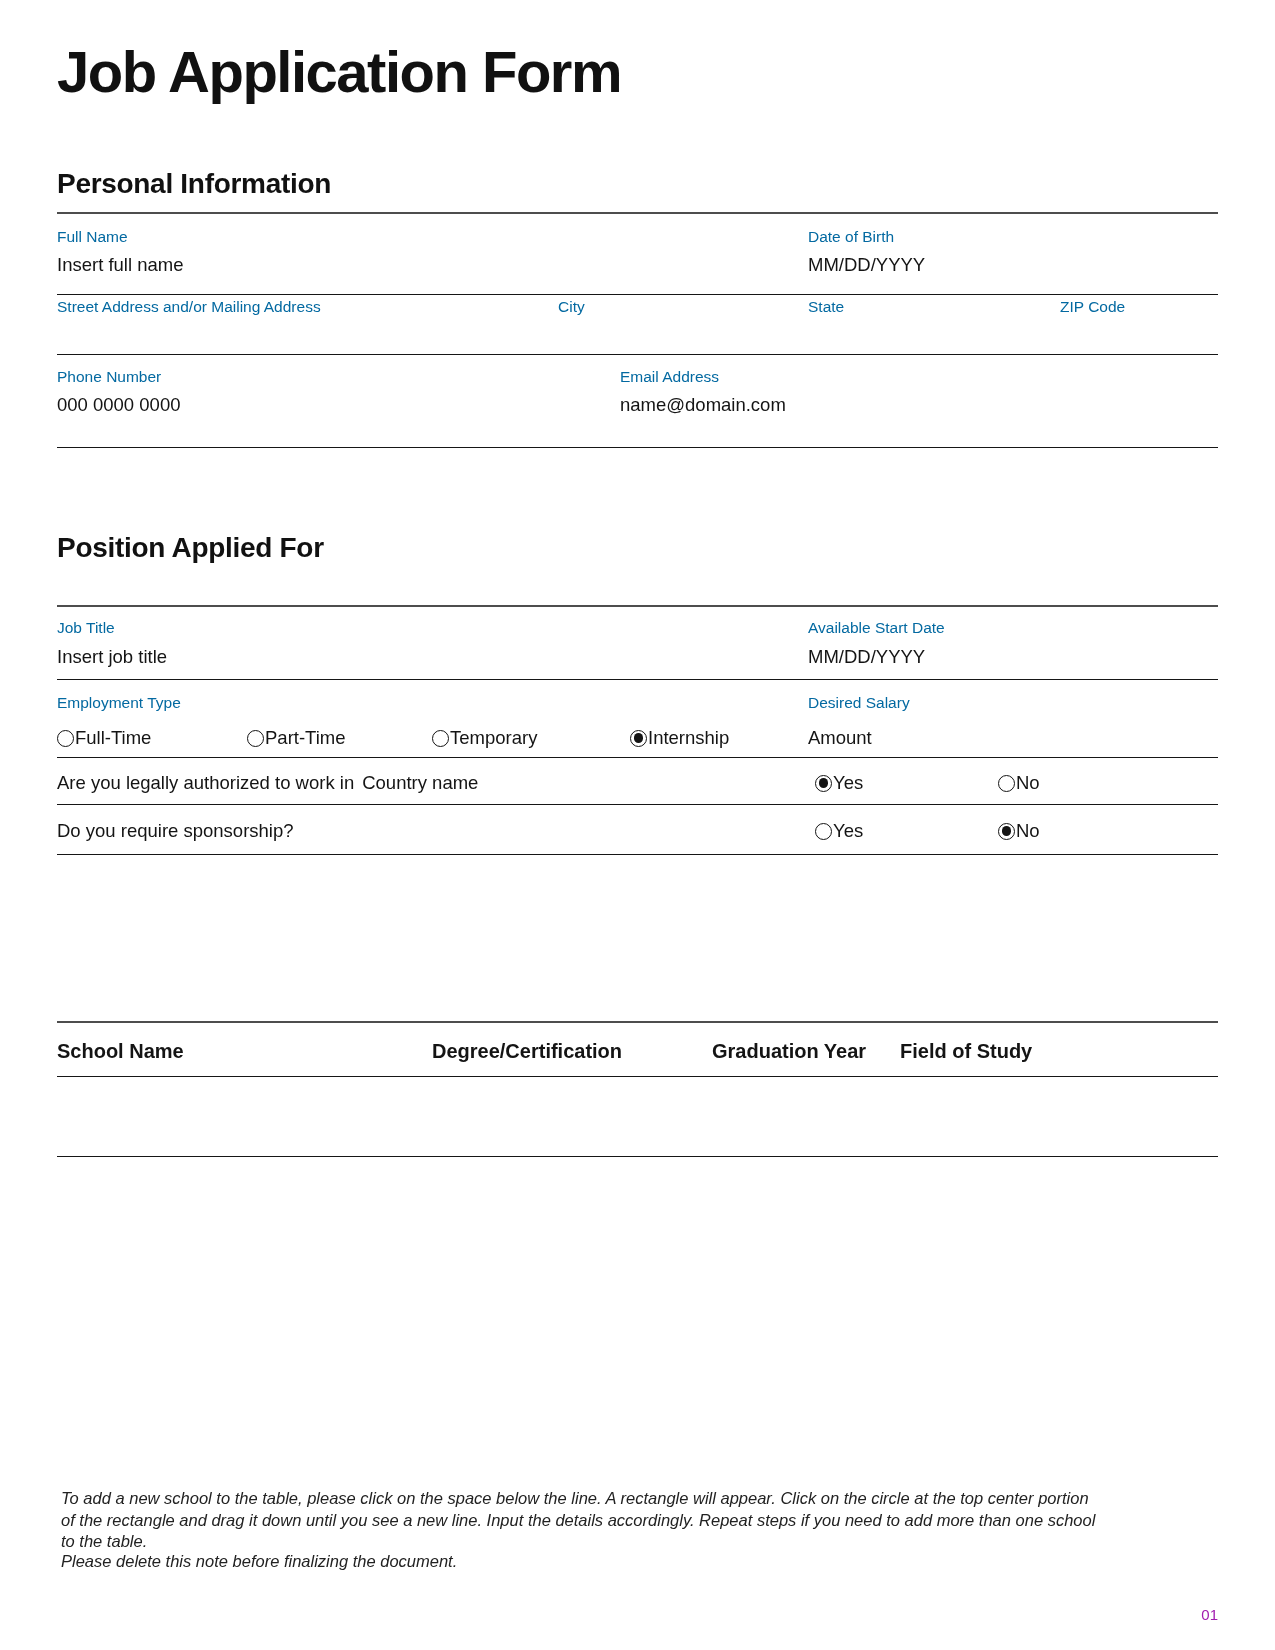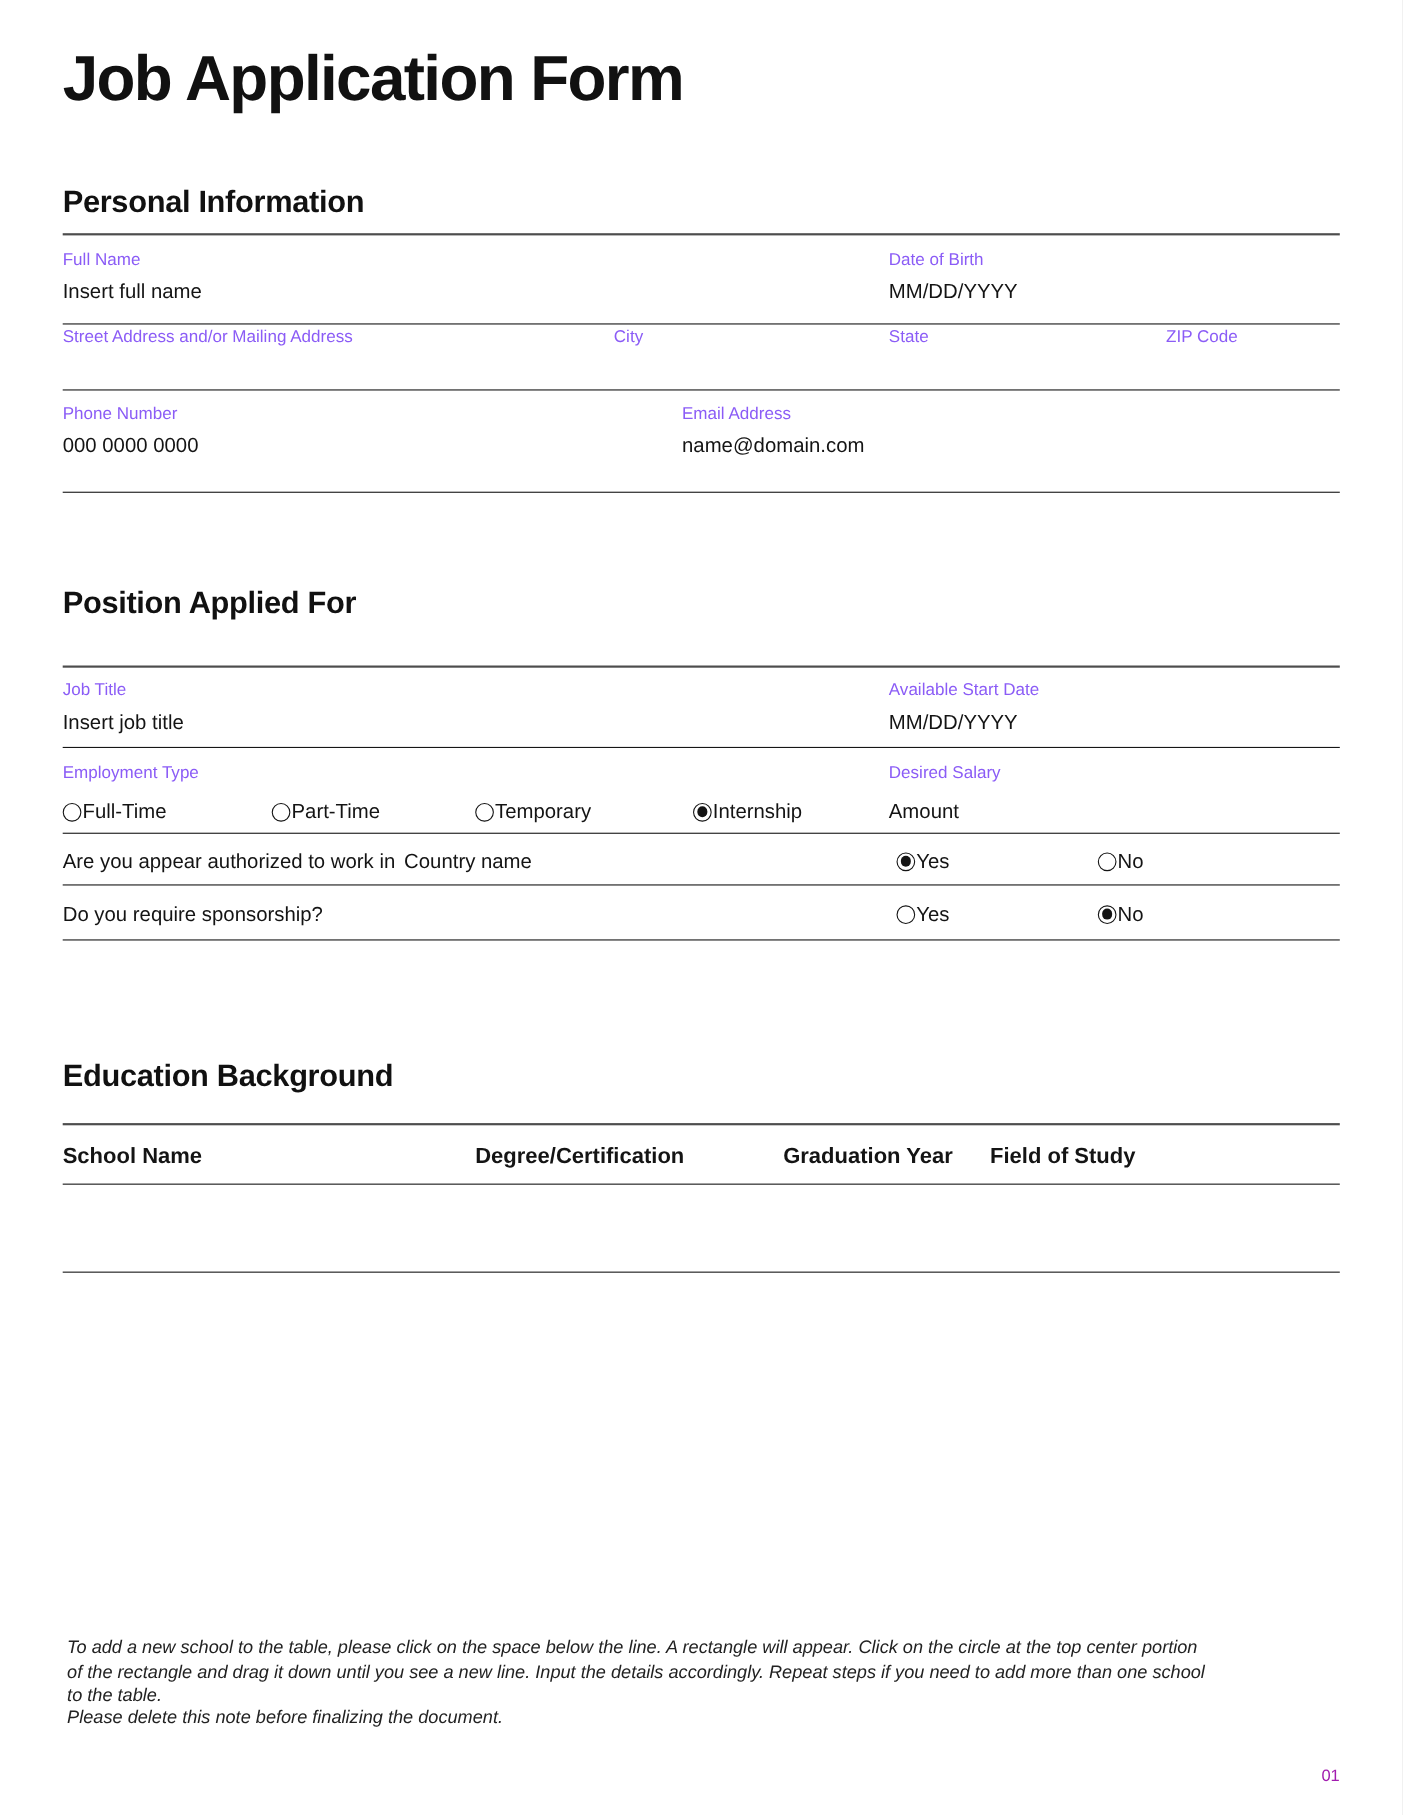--- a/index.html
+++ b/index.html
@@ -20,21 +20,21 @@
     font-size:58px; font-weight:700; letter-spacing:-1.5px;
     white-space:nowrap; color:#111;
   }
   .section-heading {
     font-size:28px; font-weight:700; letter-spacing:-0.3px;
     white-space:nowrap; color:#111;
   }
   .divider { height:0; border-top:2px solid #4d4d4d; width:1161px; }
   .rowline { height:0; border-top:1.6px solid #161616; width:1161px; }
 
-  .field-label { font-size:15.5px; color:#8b5cf6; white-space:nowrap; }
+  .field-label { font-size:15.5px; color:#0369a1; white-space:nowrap; }
   .field-value { font-size:18.5px; color:#141414; white-space:nowrap; min-width:40px; min-height:22px; display:inline-block; }
 
   .radio {
     display:inline-block; width:17px; height:17px;
     border:1.7px solid #141414; border-radius:50%;
     position:relative; flex:0 0 auto;
   }
   .radio[data-checked="true"]::after {
     content:""; position:absolute; left:2.6px; top:2.6px; right:2.6px; bottom:2.6px;
     background:#141414; border-radius:50%;
@@ -111,21 +111,21 @@
       <span class="opt-label">Temporary</span>
     </div>
     <div class="abs opt" style="left:573px; top:727px;">
       <span class="radio" data-checked="true"></span>
       <span class="opt-label">Internship</span>
     </div>
     <div class="abs field-value" style="left:751px; top:727px;">Amount</div>
     <div class="abs rowline" style="left:0; top:757px;"></div>
 
     <div class="abs question-text" style="left:0; top:772px;">
-      <span>Are you appear authorized to work in</span><span class="q-gap"></span><span>Country name</span>
+      <span>Are you legally authorized to work in</span><span class="q-gap"></span><span>Country name</span>
     </div>
     <div class="abs opt" style="left:758px; top:772px;">
       <span class="radio" data-checked="true"></span>
       <span class="opt-label">Yes</span>
     </div>
     <div class="abs opt" style="left:941px; top:772px;">
       <span class="radio" data-checked="false"></span>
       <span class="opt-label">No</span>
     </div>
     <div class="abs rowline" style="left:0; top:804px;"></div>
@@ -134,21 +134,20 @@
     <div class="abs opt" style="left:758px; top:820px;">
       <span class="radio" data-checked="false"></span>
       <span class="opt-label">Yes</span>
     </div>
     <div class="abs opt" style="left:941px; top:820px;">
       <span class="radio" data-checked="true"></span>
       <span class="opt-label">No</span>
     </div>
     <div class="abs rowline" style="left:0; top:854px;"></div>
 
-    <div class="abs section-heading" style="left:0; top:962px;">Education Background</div>
     <div class="abs divider" style="left:0; top:1021px;"></div>
 
     <div class="abs th" style="left:0; top:1040px;">School Name</div>
     <div class="abs th" style="left:375px; top:1040px;">Degree/Certification</div>
     <div class="abs th" style="left:655px; top:1040px;">Graduation Year</div>
     <div class="abs th" style="left:843px; top:1040px;">Field of Study</div>
     <div class="abs rowline" style="left:0; top:1076px;"></div>
 
     <div class="abs" style="left:0; top:1078px; width:1161px; height:78px;"></div>
     <div class="abs rowline" style="left:0; top:1156px;"></div>

